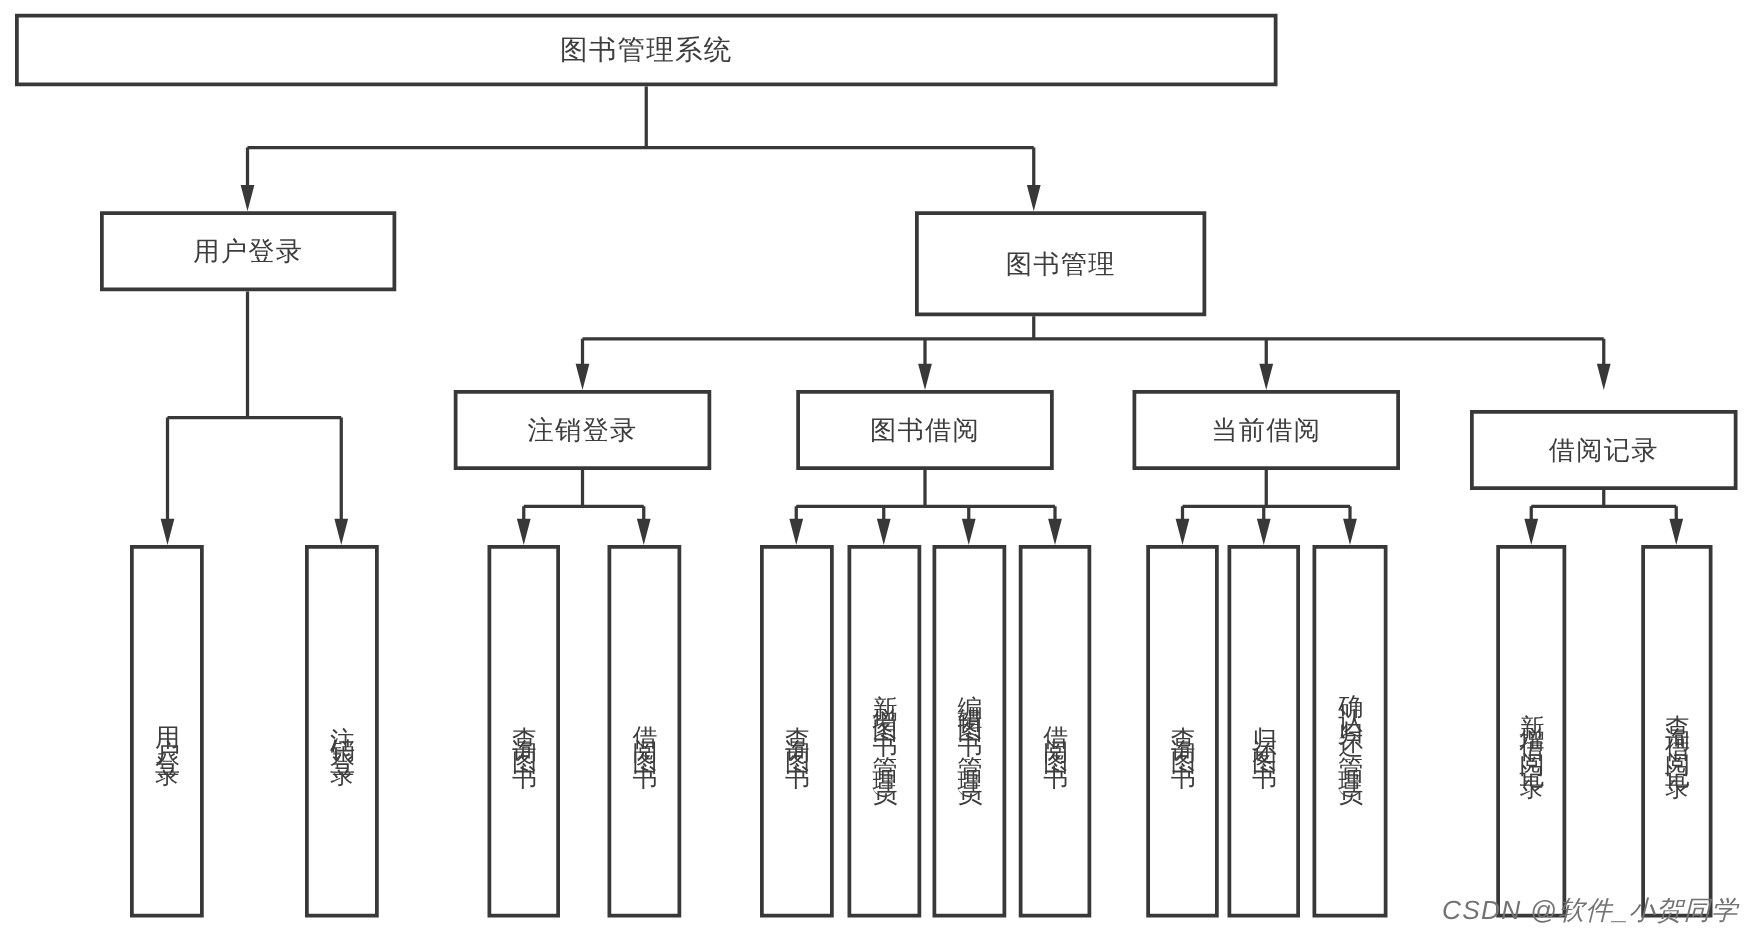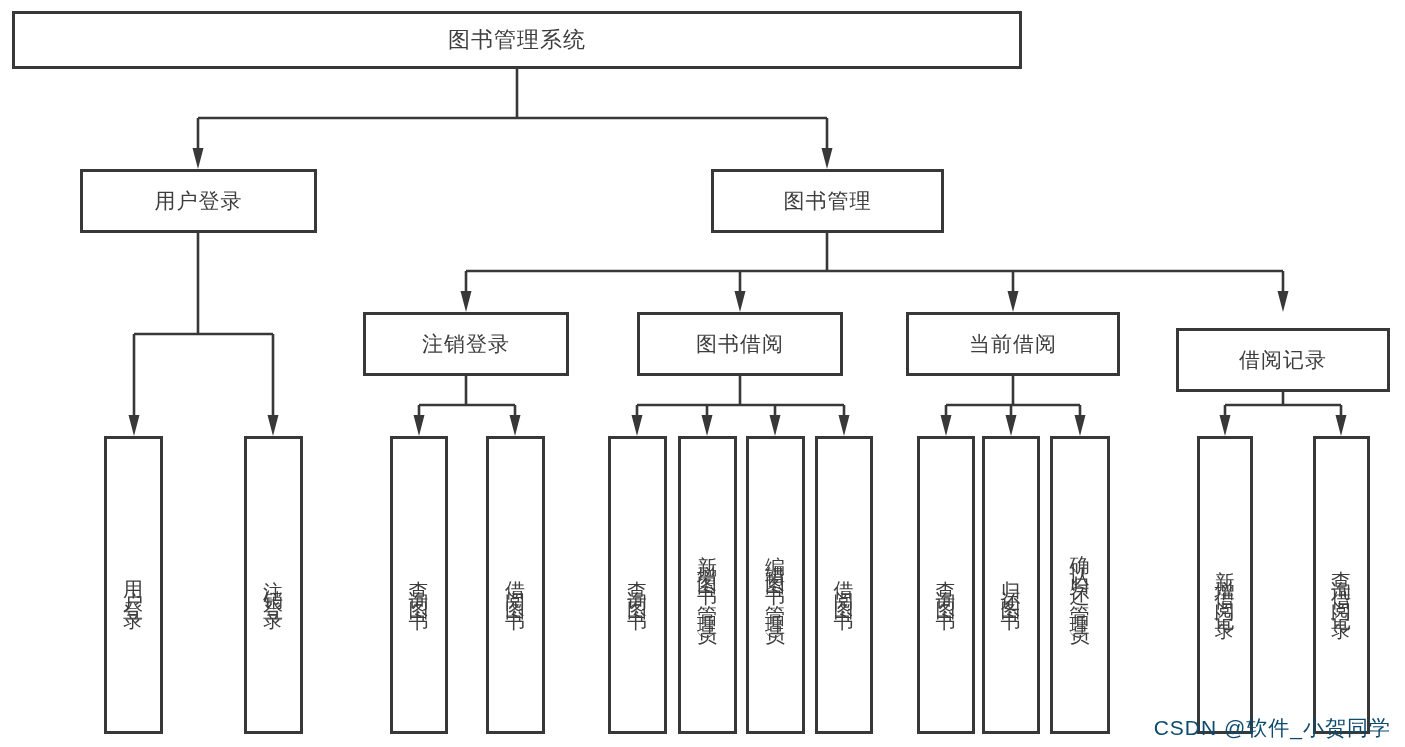--- a/index.html
+++ b/index.html
@@ -28,23 +28,24 @@
     text-orientation:mixed;
     font-size:20px;
     letter-spacing:10px;
     line-height:1;
   }
   .watermark{
     position:absolute;
     right:14px;
     bottom:5px;
     font-size:21px;
-    color:#0c4a6e;
+    color:#737373;
     letter-spacing:1px;
     white-space:nowrap;
+    font-style:italic;
   }
 </style>
 </head>
 <body>
 
 <div class="canvas">
 
   <svg class="wires" viewBox="0 0 1405 747" xmlns="http://www.w3.org/2000/svg" aria-hidden="true">
     <path fill="none" stroke="#383838" stroke-width="2.6" d="M517 69 V118
              M198 118 H827
@@ -67,21 +68,21 @@
              M637 436 l-5.5 -21 h11 z  M707 436 l-5.5 -21 h11 z
              M775 436 l-5.5 -21 h11 z  M844 436 l-5.5 -21 h11 z
              M946 436 l-5.5 -21 h11 z  M1011 436 l-5.5 -21 h11 z
              M1080 436 l-5.5 -21 h11 z M1225 436 l-5.5 -21 h11 z
              M1341 436 l-5.5 -21 h11 z"></path>
   </svg>
 
   <div class="box h root" style="left:12px;top:11px;width:1010px;height:58px">图书管理系统</div>
 
   <div class="box h" style="left:80px;top:169px;width:237px;height:64px">用户登录</div>
-  <div class="box h" style="left:711px;top:169px;width:233px;height:64px">图书管理</div>
+  <div class="box h" style="left:732px;top:169px;width:233px;height:84px">图书管理</div>
 
   <div class="box h" style="left:363px;top:312px;width:206px;height:64px">注销登录</div>
   <div class="box h" style="left:637px;top:312px;width:206px;height:64px">图书借阅</div>
   <div class="box h" style="left:906px;top:312px;width:214px;height:64px">当前借阅</div>
   <div class="box h" style="left:1176px;top:328px;width:214px;height:64px">借阅记录</div>
 
   <div class="box v" style="left:104px;top:436px;width:59px;height:298px">用户登录</div>
   <div class="box v" style="left:244px;top:436px;width:59px;height:298px">注销登录</div>
 
   <div class="box v" style="left:390px;top:436px;width:58px;height:298px">查询图书</div>

